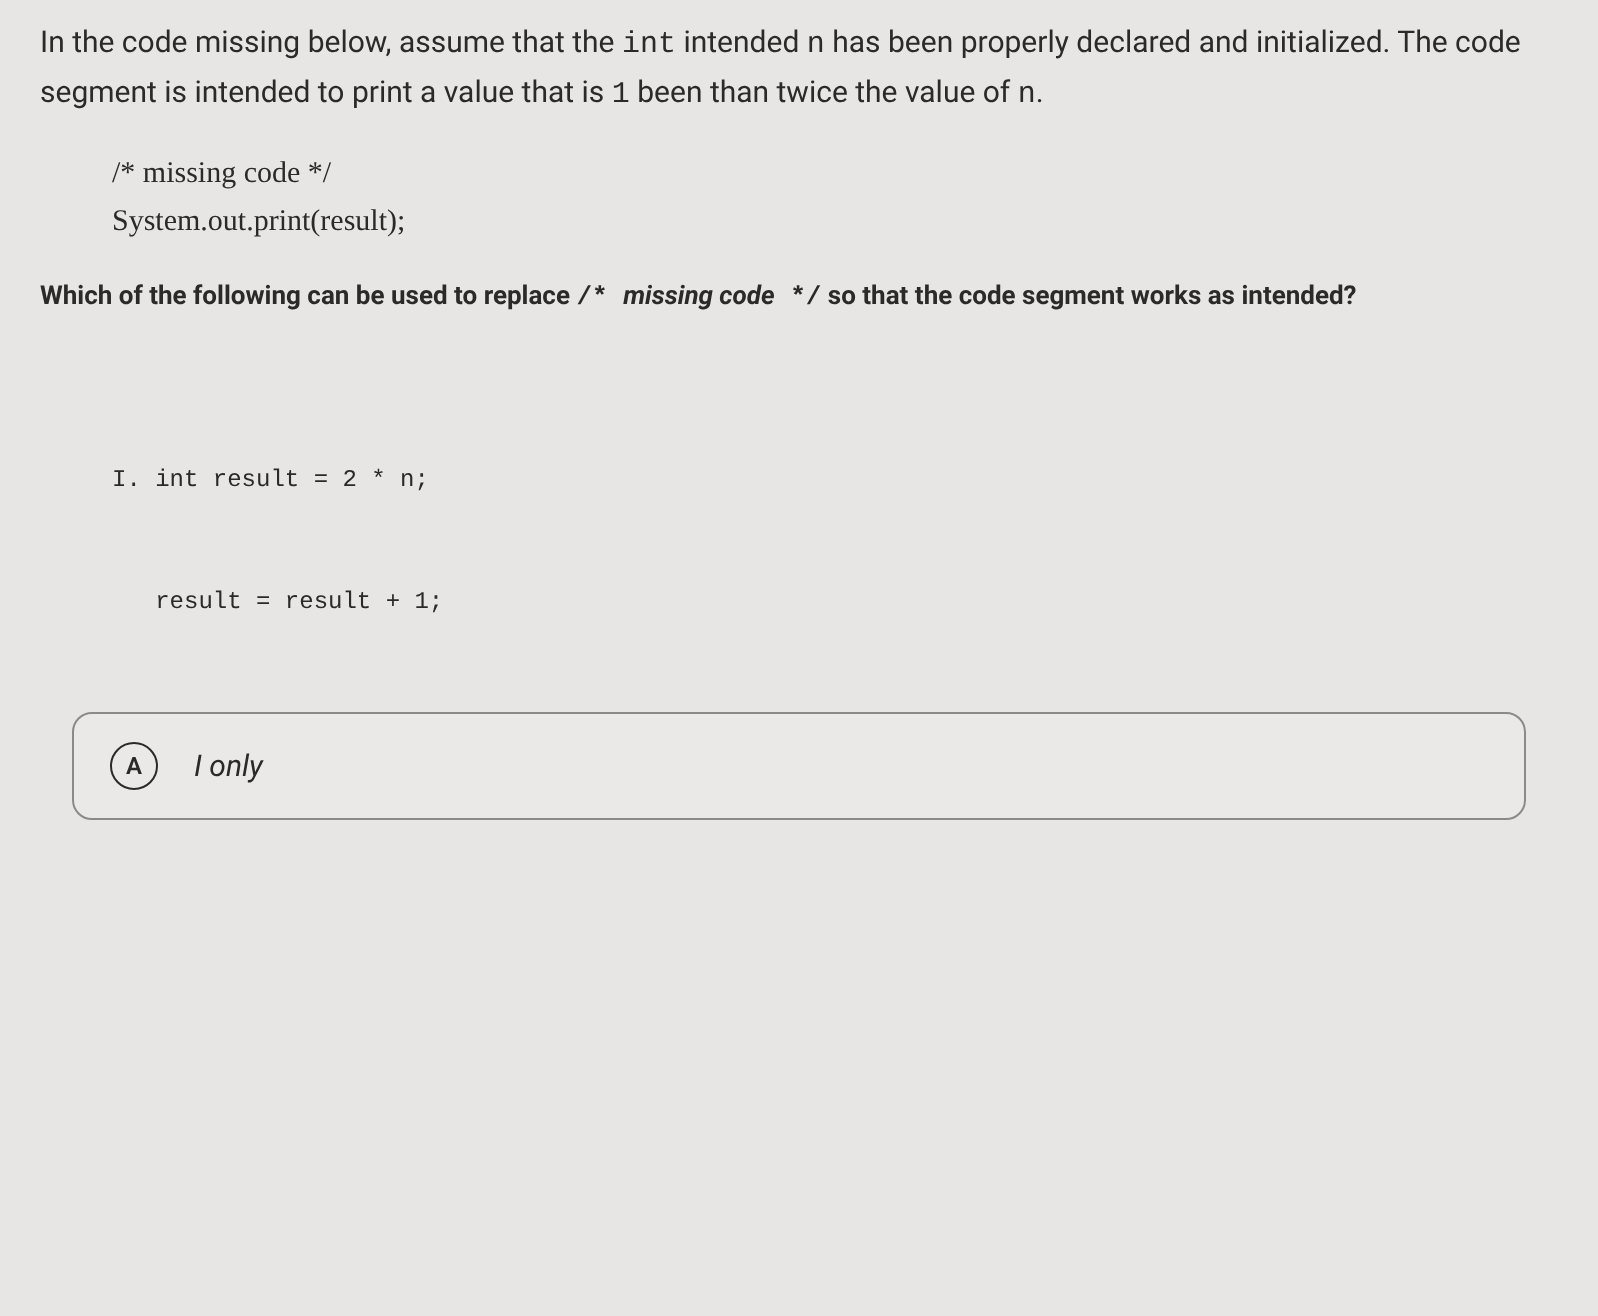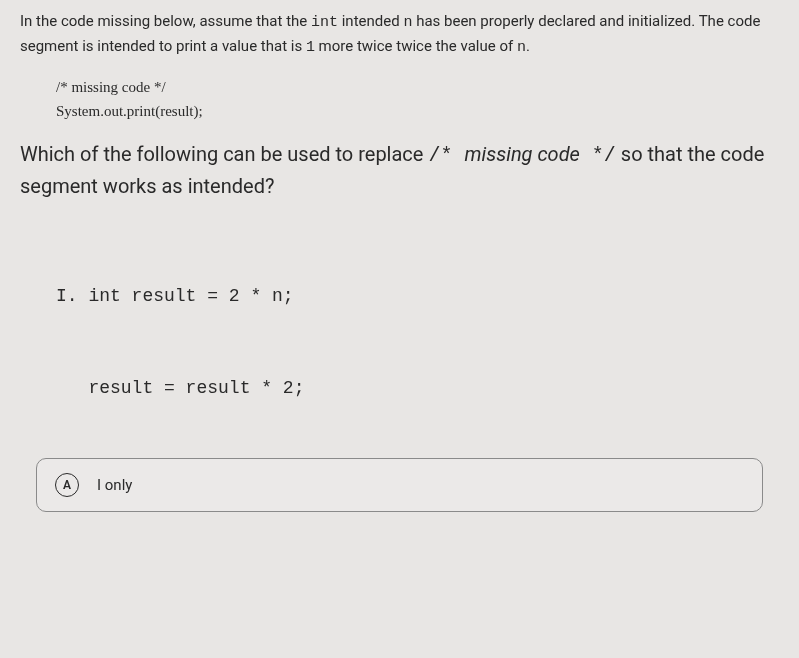--- a/index.html
+++ b/index.html
@@ -20,31 +20,32 @@
       margin-bottom: 16px;
     }
     .code-block {
       font-family: Liberation Serif, serif;
       font-size: 15px;
       line-height: 1.6;
       margin: 10px 0 16px 36px;
       white-space: pre;
     }
     .question-text {
-      font-size: 20px;
+      font-size: 13px;
       line-height: 1.5;
-      margin-bottom: 19px;
+      margin-bottom: 31px;
+      font-weight: bold;
     }
     .code-inline {
       font-family: "Courier New", Courier, monospace;
       text-align: center;
     }
     .options-code {
       font-family: "Courier New", Courier, monospace;
-      font-size: 18px;
+      font-size: 12px;
       line-height: 1.7;
       margin: 12px 0 24px 36px;
       white-space: pre;
     }
     .italic {
       font-style: italic;
       font-family: -apple-system, BlinkMacSystemFont, "Segoe UI", Roboto, Helvetica, Arial, sans-serif;
     }
     .answer-options {
       display: flex;
@@ -69,39 +70,40 @@
       border-radius: 50%;
       display: flex;
       align-items: center;
       justify-content: center;
       font-size: 12px;
       font-weight: 600;
       flex-shrink: 0;
     }
     .answer-text {
       font-size: 15px;
+      font-style: italic;
     }
   </style>
 </head>
 <body>
 
 <div class="question-intro">
-  <span>In the code missing below, assume that the </span><span class="code-inline">int</span><span> intended </span><span class="code-inline">n</span><span> has been properly declared and initialized. The code segment is intended to print a value that is </span><span class="code-inline">1</span><span> more twice twice the value of </span><span class="code-inline">n</span><span>.</span>
+  <span>In the code missing below, assume that the </span><span class="code-inline">int</span><span> intended </span><span class="code-inline">n</span><span> has been properly declared and initialized. The code segment is intended to print a value that is </span><span class="code-inline">1</span><span> been than twice the value of </span><span class="code-inline">n</span><span>.</span>
 </div>
 
 <div class="code-block">/* missing code */
 System.out.print(result);</div>
 
 <div class="question-text">
   <span>Which of the following can be used to replace </span><span class="code-inline">/* </span><span class="italic">missing code</span><span class="code-inline"> */</span><span> so that the code segment works as intended?</span>
 </div>
 
 <div class="options-code">
   <div>I. int result = 2 * n;</div>
-  <div>   result = result * 2;</div>
+  <div>   result = result + 1;</div>
 </div>
 
 <div class="answer-options">
   <div class="answer-option">
     <div class="answer-letter">A</div>
     <div class="answer-text">I only</div>
   </div>
 
 </div>
 

